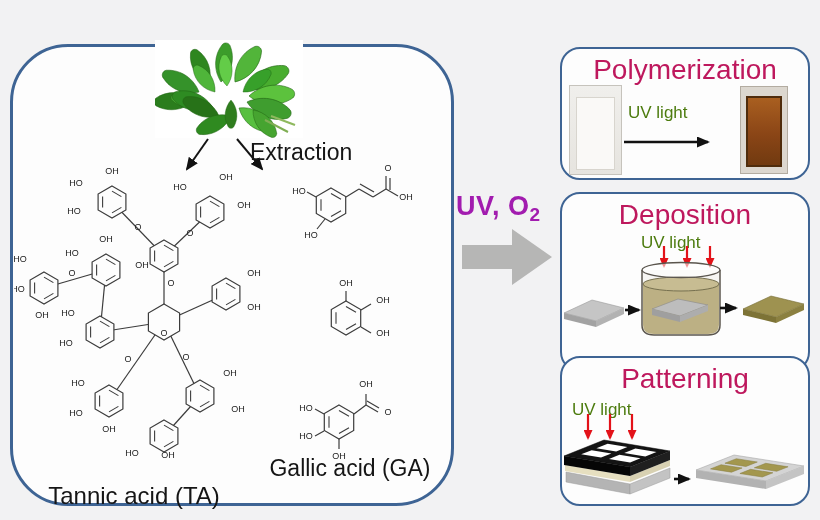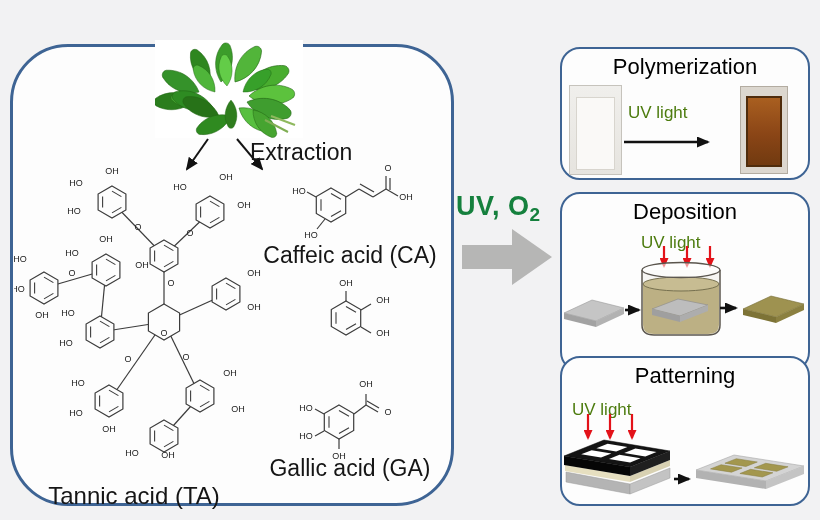--- a/index.html
+++ b/index.html
@@ -24,31 +24,31 @@
   .struct-gallic{left:293px;top:372px;width:122px;height:90px;}
 
   .mol-label{position:absolute;font-size:23px;color:#151515;text-align:center;width:200px;white-space:nowrap;}
   .lbl-caffeic{left:250px;top:242px;}
   .lbl-pyro{left:250px;top:345px;}
   .lbl-gallic{left:250px;top:455px;}
   .lbl-tannic{left:28px;top:482px;width:212px;font-size:24px;}
 
   
   .uv-o2{position:absolute;left:456px;top:191px;font-size:27px;font-weight:bold;
-         color:#15803d;white-space:nowrap;letter-spacing:0.5px;}
+         color:#a21caf;white-space:nowrap;letter-spacing:0.5px;}
   .uv-o2 sub{font-size:19px;}
   .big-arrow{position:absolute;left:462px;top:224px;}
 
   
   .panel{position:absolute;left:560px;width:250px;background:#fdfdfd;
     border:2.5px solid #3e6494;border-radius:20px;box-sizing:border-box;}
   .p1{top:47px;height:133px;}
   .p2{top:192px;height:180px;}
   .p3{top:356px;height:150px;}
-  .ptitle{position:absolute;top:5px;left:0;right:0;text-align:center;font-size:22px;color:#000000;}
+  .ptitle{position:absolute;top:5px;left:0;right:0;text-align:center;font-size:28px;color:#be185d;}
   .uvlight{position:absolute;font-size:17px;color:#4d7c0f;white-space:nowrap;}
   .uvl-1{left:66px;top:54px;}
   .uvl-2{left:79px;top:39px;}
   .uvl-3{left:10px;top:42px;}
   .overlay{position:absolute;left:0;top:0;}
 
   
   .cuvette{position:absolute;box-sizing:border-box;}
   .cv-clear{left:7px;top:36px;width:53px;height:90px;
     background:linear-gradient(180deg,#f0efec,#e6e4df);border:1px solid #c6c3bc;}
@@ -237,21 +237,20 @@
       <line x1="46.0" y1="38.4" x2="56.0" y2="44.2" stroke="#3c3c3c" stroke-width="1.1"></line>
       <line x1="56.0" y1="55.8" x2="46.0" y2="61.6" stroke="#3c3c3c" stroke-width="1.1"></line>
       <line x1="36.0" y1="55.8" x2="36.0" y2="44.2" stroke="#3c3c3c" stroke-width="1.1"></line>
       <text x="13" y="39" text-anchor="middle" font-size="9" fill="#222" font-family="Liberation Sans, sans-serif">HO</text>
       <text x="13" y="67" text-anchor="middle" font-size="9" fill="#222" font-family="Liberation Sans, sans-serif">HO</text>
       <text x="46" y="87" text-anchor="middle" font-size="9" fill="#222" font-family="Liberation Sans, sans-serif">OH</text>
       <text x="73" y="15" text-anchor="middle" font-size="9" fill="#222" font-family="Liberation Sans, sans-serif">OH</text>
       <text x="95" y="43" text-anchor="middle" font-size="9" fill="#222" font-family="Liberation Sans, sans-serif">O</text>
     </svg>
 
-  <div class="mol-label lbl-caffeic">Caffeic acid (CA)</div>
   <div class="mol-label lbl-gallic">Gallic acid (GA)</div>
   <div class="mol-label lbl-tannic">Tannic acid (TA)</div>
 
   <div class="uv-o2"><span>UV, O</span><sub>2</sub></div>
   <svg class="big-arrow" width="92" height="66" viewBox="0 0 92 66">
     <polygon points="0,21 50,21 50,5 90,33 50,61 50,45 0,45" fill="#b6b6b5"></polygon>
   </svg>
 
   <div class="panel p1">
     <div class="ptitle">Polymerization</div>

